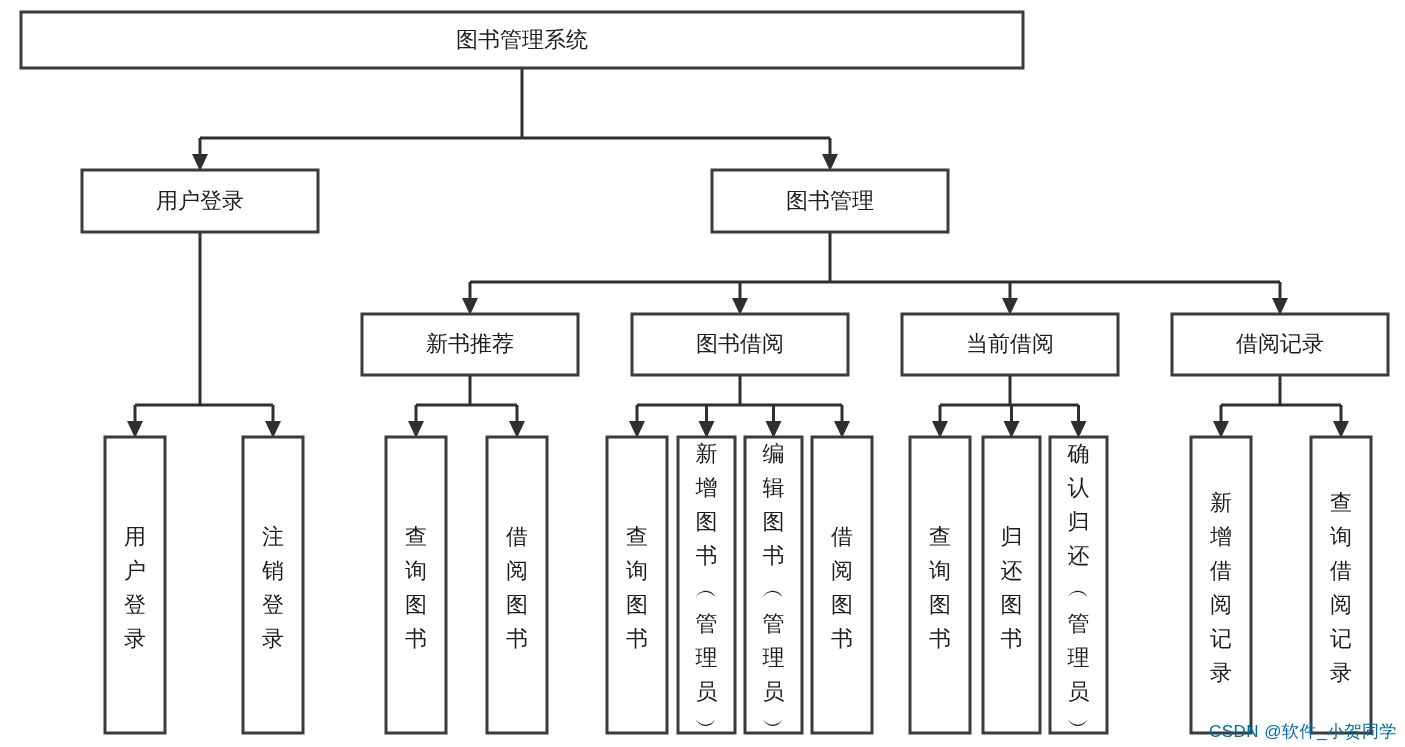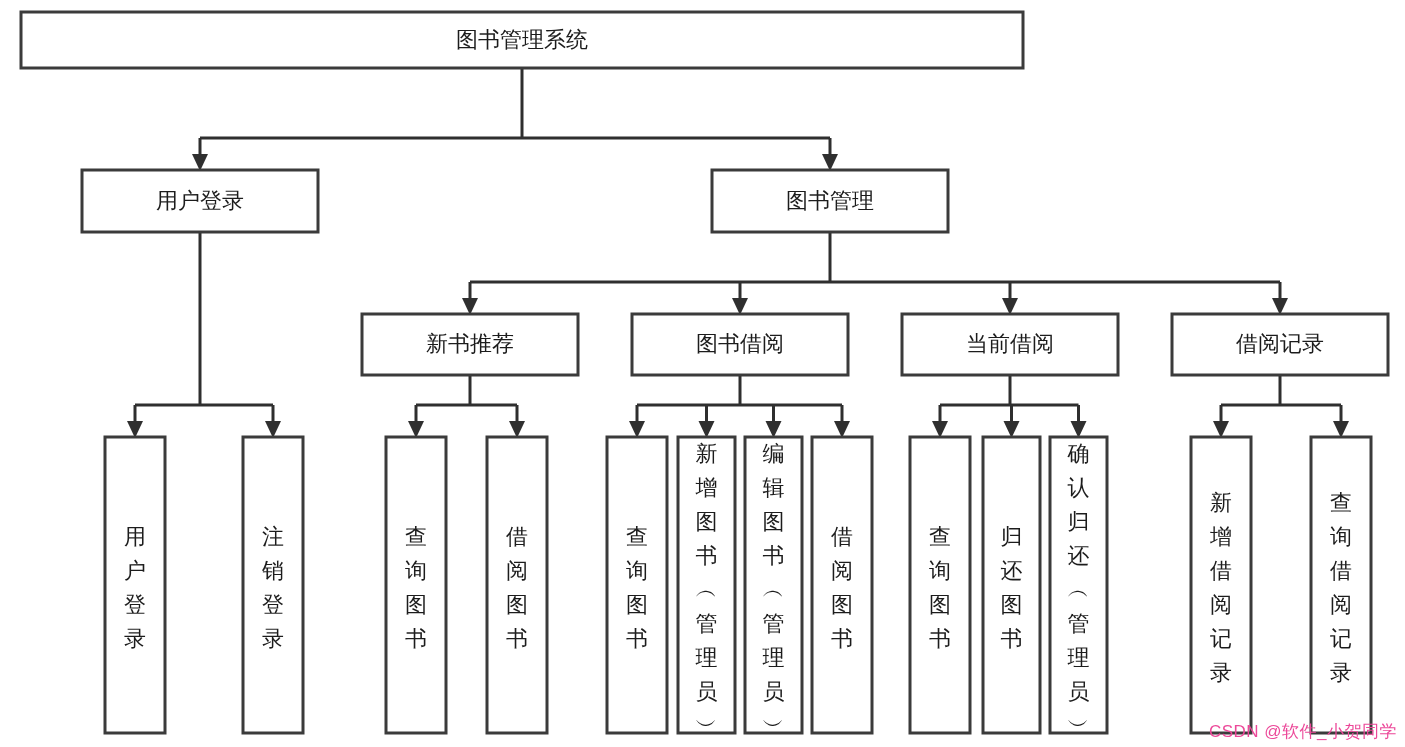--- a/index.html
+++ b/index.html
@@ -50,21 +50,21 @@
     fill: none;
   }
   .arrow-head {
     fill: #2f2f2f;
     stroke: none;
   }
   .watermark {
     position: absolute;
     right: 8px;
     bottom: 4px;
-    color: #ec4899;
+    color: #0369a1;
     font-size: 17px;
     font-family: "Liberation Sans", "DejaVu Sans", sans-serif;
     white-space: nowrap;
     letter-spacing: 0.5px;
   }
 </style>
 </head>
 <body>
 
 <div id="chart-root">

